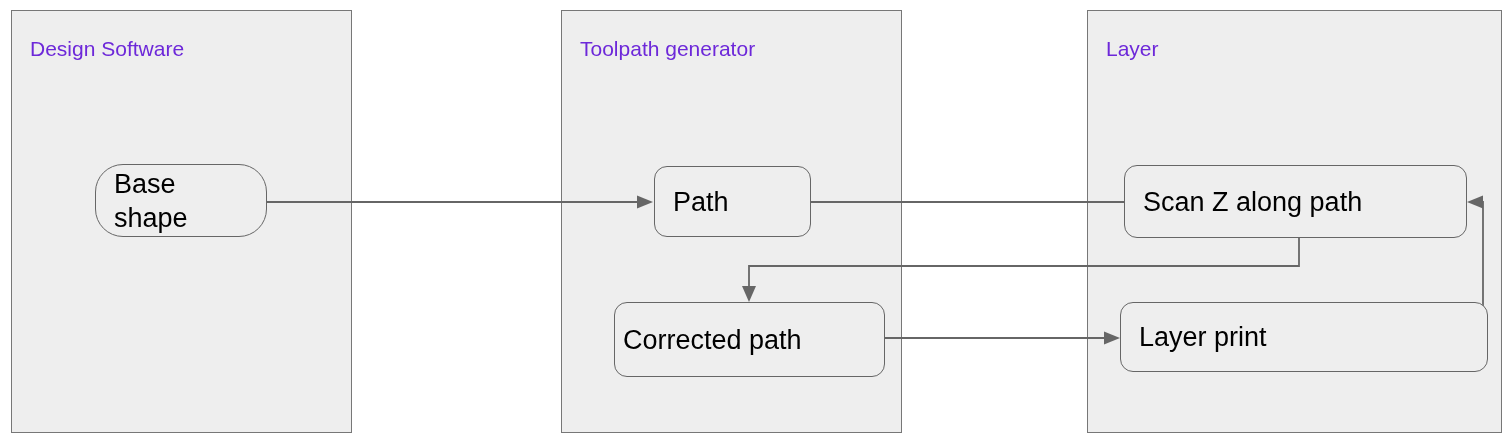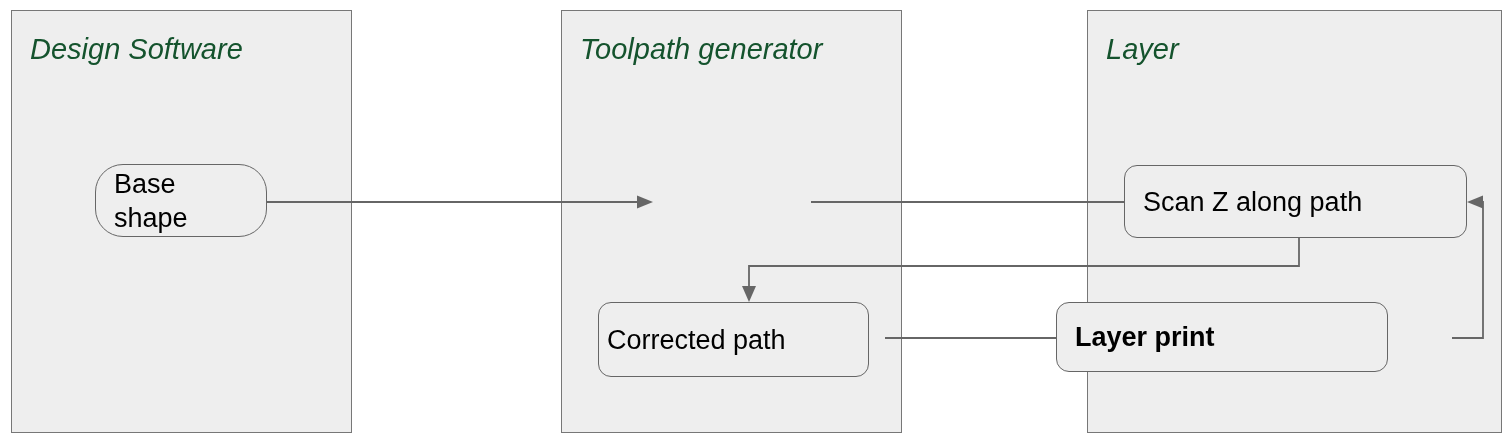--- a/index.html
+++ b/index.html
@@ -21,25 +21,24 @@
   .lane {
     position: absolute;
     background: #eeeeee;
     border: 1.6px solid #777777;
     box-sizing: border-box;
   }
   .lane-title {
     position: absolute;
     left: 18px;
     top: 22px;
-    font-size: 29px;
+    font-size: 21px;
     line-height: 32px;
-    color: #14532d;
+    color: #6d28d9;
     white-space: nowrap;
-    font-style: italic;
   }
   .node {
     position: absolute;
     background: #eeeeee;
     border: 1.6px solid #666666;
     border-radius: 13px;
     box-sizing: border-box;
     display: flex;
     align-items: center;
     color: #000000;
@@ -117,26 +116,29 @@
       <path d="M 1452 338 L 1483 338 L 1483 202 L 1481 202"></path>
       <polygon points="1467,202 1483,195.5 1483,208.5"></polygon>
     </g>
   </svg>
 
   <div class="node align-left two-line" style="left:95px; top:164px; width:172px; height:73px;">
     <span class="label">Base
 shape</span>
   </div>
 
+  <div class="node align-left" style="left:654px; top:166px; width:157px; height:71px;">
+    <span class="label">Path</span>
+  </div>
 
-  <div class="node align-left" style="left:598px; top:302px; width:271px; height:75px;padding-left:8px;">
+  <div class="node align-left" style="left:614px; top:302px; width:271px; height:75px;padding-left:8px;">
     <span class="label">Corrected path</span>
   </div>
 
   <div class="node align-left" style="left:1124px; top:165px; width:343px; height:73px;align-items:center;">
     <span class="label">Scan Z along path</span>
   </div>
 
-  <div class="node align-left" style="left:1056px; top:302px; width:332px; height:70px;font-weight:bold;">
+  <div class="node align-left" style="left:1120px; top:302px; width:368px; height:70px;">
     <span class="label">Layer print</span>
   </div>
 
 </div>
 
 </body></html>

